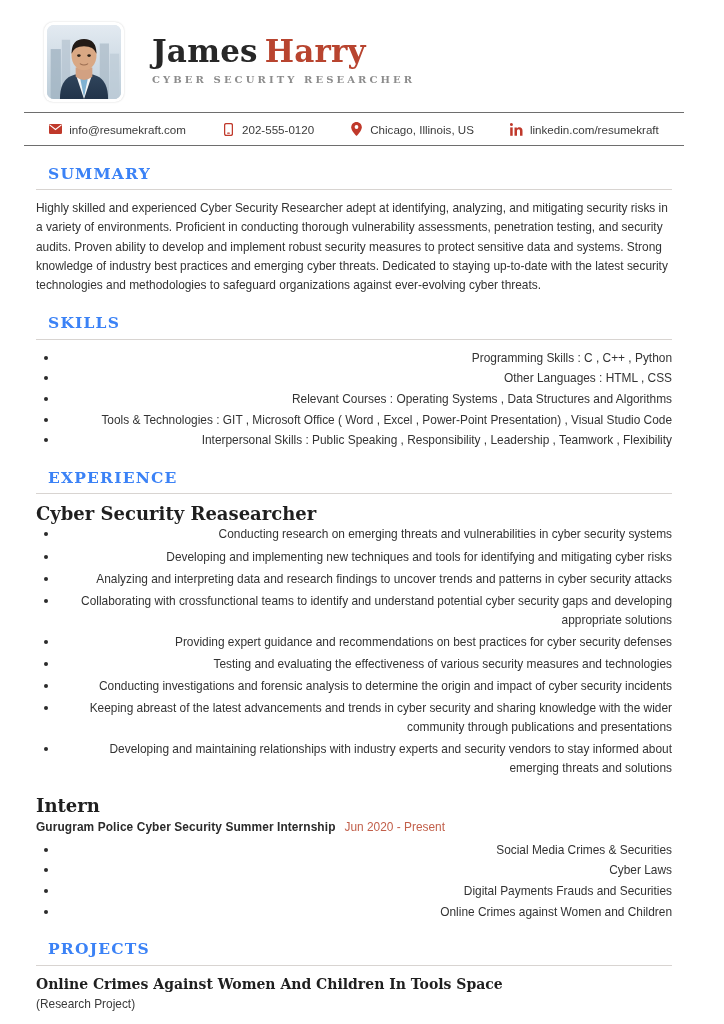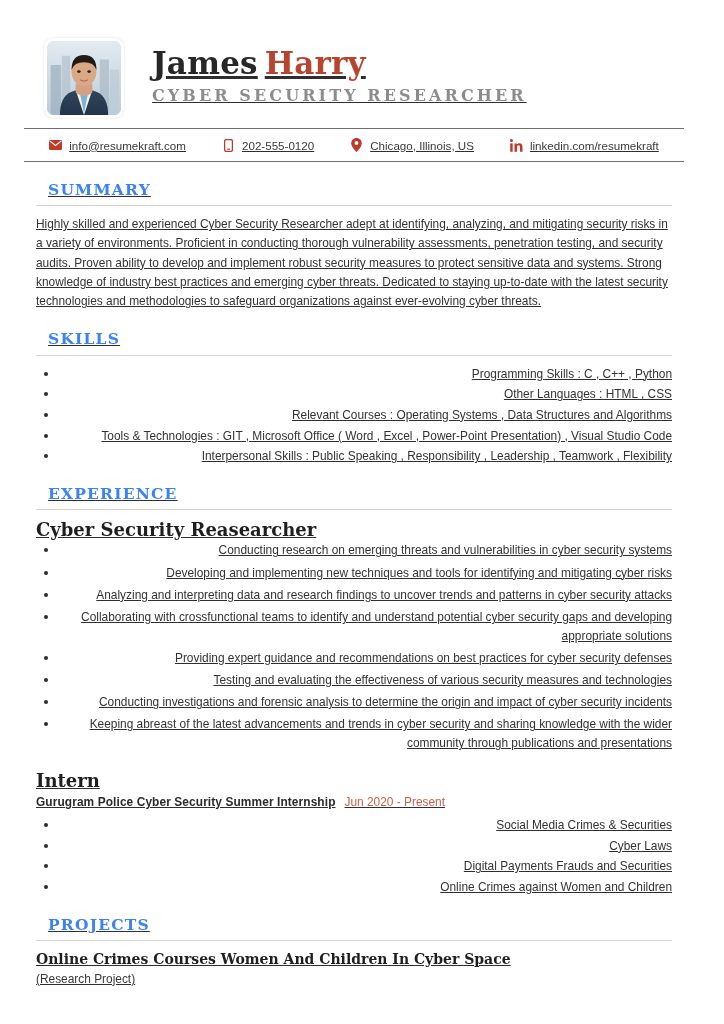--- a/index.html
+++ b/index.html
@@ -13,23 +13,22 @@
     font-family: "Liberation Sans", sans-serif;
     color: #2e2e2e;
     -webkit-font-smoothing: antialiased;
   }
   .page {
     position: relative;
     width: 708px;
     height: 1024px;
     background: #ffffff;
     box-sizing: border-box;
-    padding: 16px 36px;
+    padding: 0 36px;
     overflow: hidden;
-    text-decoration: underline;
   }
 
   
   .header {
     display: flex;
     align-items: center;
     padding-top: 22px;
     padding-bottom: 10px;
   }
   .photo-frame {
@@ -63,21 +62,21 @@
     font-weight: 700;
     line-height: 1.05;
     letter-spacing: 0.2px;
     white-space: nowrap;
   }
   .name .first { color: #272727; }
   .name .last  { color: #b8442f; margin-left: 7px; }
   .job-title {
     margin-top: 7px;
     font-family: "DejaVu Serif", "Liberation Serif", serif;
-    font-size: 16px;
+    font-size: 10px;
     font-weight: 600;
     letter-spacing: 3.1px;
     color: #8c8c8c;
     text-transform: uppercase;
     white-space: nowrap;
   }
 
   
   .rule-top {
     border-top: 1.6px solid #6e6e6e;
@@ -322,20 +321,21 @@
       <div class="job-role">Cyber Security Reasearcher</div>
       <ul class="bullets">
         <li>Conducting research on emerging threats and vulnerabilities in cyber security systems</li>
         <li>Developing and implementing new techniques and tools for identifying and mitigating cyber risks</li>
         <li>Analyzing and interpreting data and research findings to uncover trends and patterns in cyber security attacks</li>
         <li>Collaborating with crossfunctional teams to identify and understand potential cyber security gaps and developing appropriate solutions</li>
         <li>Providing expert guidance and recommendations on best practices for cyber security defenses</li>
         <li>Testing and evaluating the effectiveness of various security measures and technologies</li>
         <li>Conducting investigations and forensic analysis to determine the origin and impact of cyber security incidents</li>
         <li>Keeping abreast of the latest advancements and trends in cyber security and sharing knowledge with the wider community through publications and presentations</li>
+        <li>Developing and maintaining relationships with industry experts and security vendors to stay informed about emerging threats and solutions</li>
       </ul>
     </div>
 
     <div class="job">
       <div class="job-role">Intern</div>
       <div class="job-meta">
         <span class="job-company">Gurugram Police Cyber Security Summer Internship</span><span class="job-dates">Jun 2020 - Present</span>
       </div>
       <ul class="bullets tight">
         <li>Social Media Crimes &amp; Securities</li>
@@ -343,19 +343,19 @@
         <li>Digital Payments Frauds and Securities</li>
         <li>Online Crimes against Women and Children</li>
       </ul>
     </div>
   </div>
 
   <div class="section">
     <div class="section-title">PROJECTS</div>
     <div class="section-underline"></div>
     <div>
-      <div class="project-title">Online Crimes Courses Women And Children In Cyber Space</div>
+      <div class="project-title">Online Crimes Against Women And Children In Tools Space</div>
       <div class="project-sub">(Research Project)</div>
 
     </div>
   </div>
 
 </div>
 
 </body></html>

